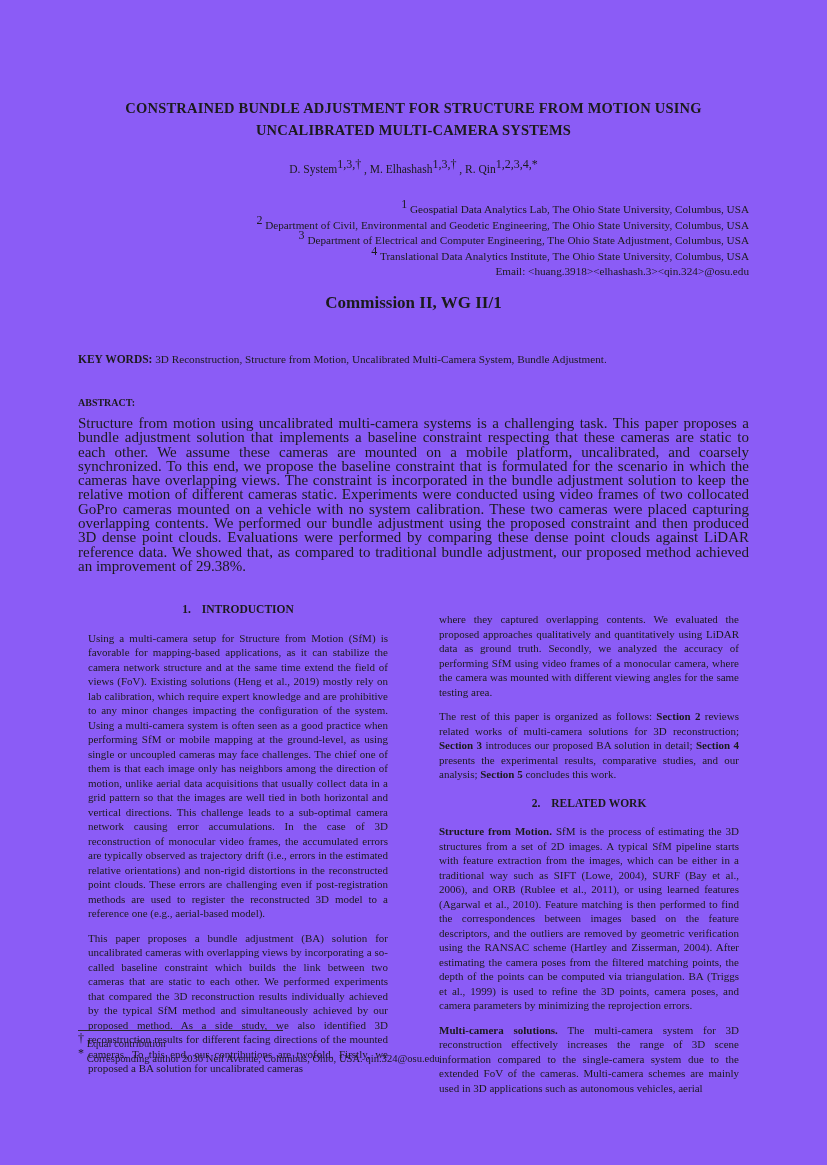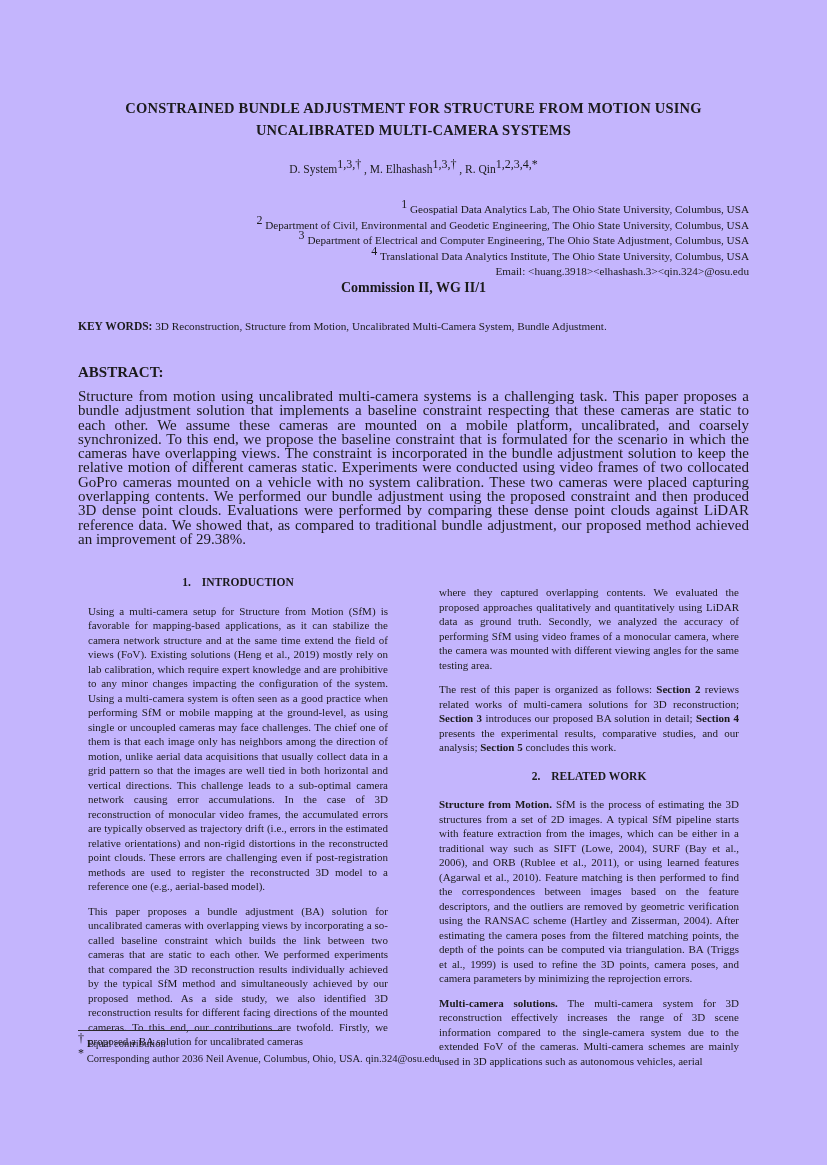--- a/index.html
+++ b/index.html
@@ -1,21 +1,21 @@
 <!DOCTYPE html>
 <html><head>
 <meta charset="utf-8">
 <style>
   html, body { margin: 0; padding: 0; background: #ffffff; }
   .page {
     position: relative;
     width: 827px;
     height: 1165px;
     margin: 0 auto;
-    background: #c4b5fd;
+    background: #8b5cf6;
     color: #1b1b1b;
     font-family: "Liberation Serif", "DejaVu Serif", serif;
     box-sizing: border-box;
     padding: 97px 78px 0 78px;
     overflow: hidden;
   }
   .title {
     text-align: center;
     font-weight: bold;
     font-size: 14.5px;
@@ -30,31 +30,32 @@
   sup { font-size: 12px; line-height: 0; vertical-align: super; }
   .affiliations {
     text-align: right;
     margin-top: 27px;
     font-size: 11.2px;
     line-height: 15.6px;
   }
   .commission {
     text-align: center;
     font-weight: bold;
-    font-size: 14px;
+    margin-top: 13px;
+    font-size: 17px;
   }
   .keywords {
-    margin-top: 24px;
+    margin-top: 40px;
     font-size: 11.2px;
   }
   .keywords b { font-size: 11.5px; }
   .abstract-label {
     margin-top: 32px;
     font-weight: bold;
-    font-size: 15px;
+    font-size: 10px;
   }
   .abstract-body {
     margin-top: 8px;
     font-size: 15px;
     line-height: 14.3px;
     text-align: justify;
   }
   .columns {
     display: flex;
     gap: 31px;

